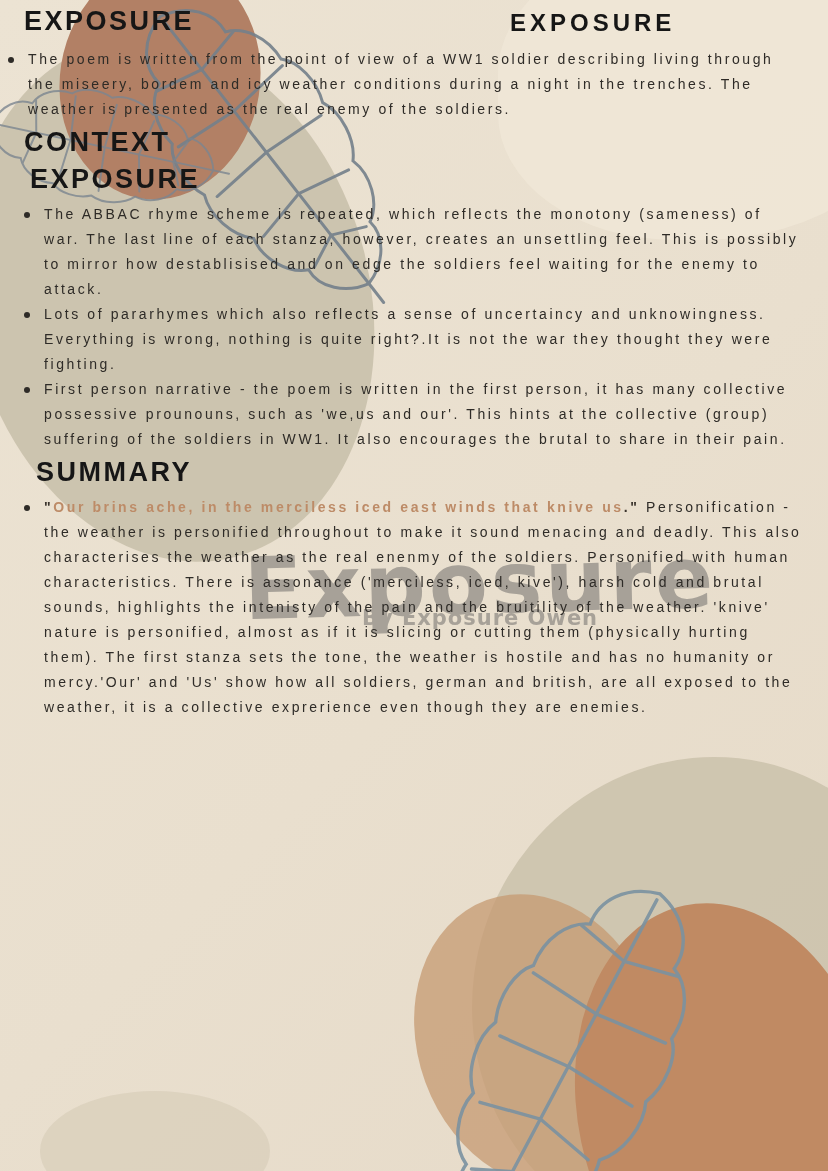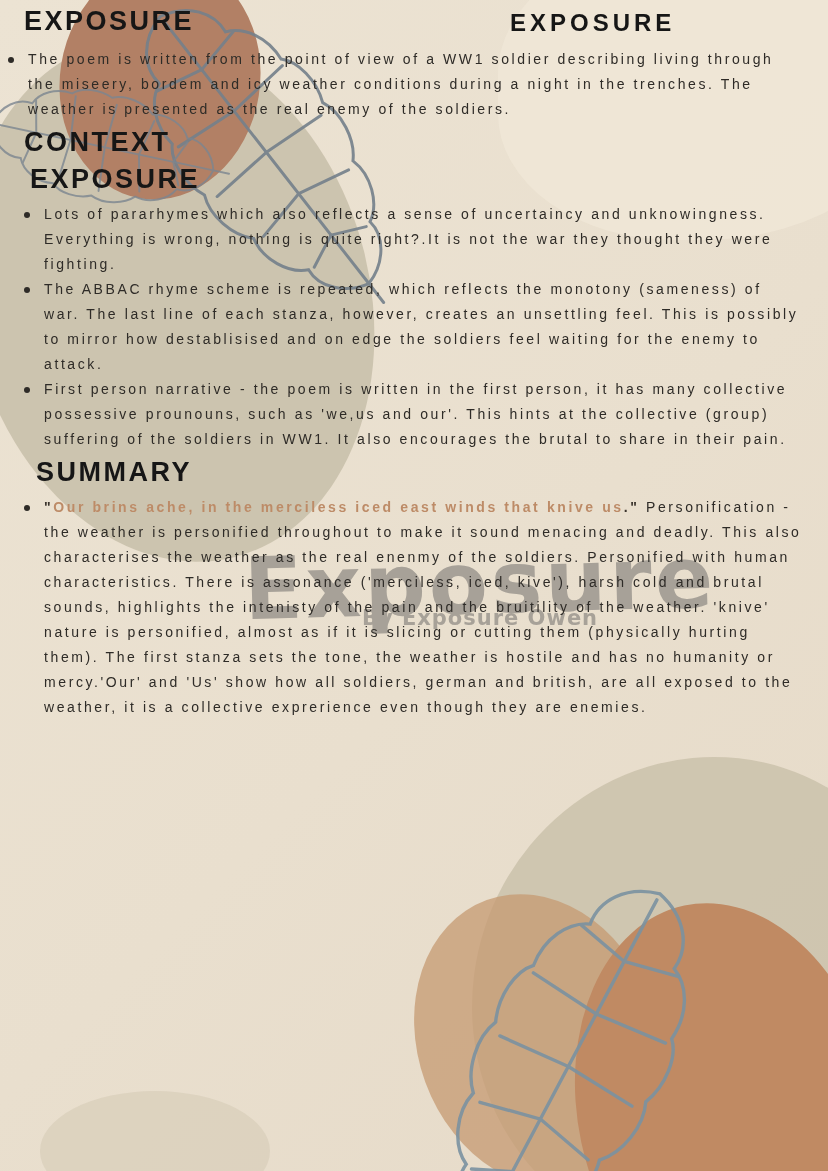--- a/index.html
+++ b/index.html
@@ -110,25 +110,25 @@
         <span>The poem is written from the point of view of a WW1 soldier describing living through the miseery, bordem and icy weather conditions during a night in the trenches. The weather is presented as the real enemy of the soldiers.</span>
       </li>
     </ul>
 
     <h1 class="h-context">CONTEXT</h1>
 
     <h1 class="h-structure">EXPOSURE</h1>
     <ul>
       <li>
         <span class="dot"></span>
-        <span>Lots of pararhymes which also reflects a sense of uncertaincy and unknowingness. Everything is wrong, nothing is quite right?.It is not the war they thought they were fighting.</span>
+        <span>The ABBAC rhyme scheme is repeated, which reflects the monotony (sameness) of war. The last line of each stanza, however, creates an unsettling feel. This is possibly to mirror how destablisised and on edge the soldiers feel waiting for the enemy to attack.</span>
       </li>
       <li>
         <span class="dot"></span>
-        <span>The ABBAC rhyme scheme is repeated, which reflects the monotony (sameness) of war. The last line of each stanza, however, creates an unsettling feel. This is possibly to mirror how destablisised and on edge the soldiers feel waiting for the enemy to attack.</span>
+        <span>Lots of pararhymes which also reflects a sense of uncertaincy and unknowingness. Everything is wrong, nothing is quite right?.It is not the war they thought they were fighting.</span>
       </li>
       <li>
         <span class="dot"></span>
         <span>First person narrative - the poem is written in the first person, it has many collective possessive prounouns, such as 'we,us and our'. This hints at the collective (group) suffering of the soldiers in WW1. It also encourages the brutal to share in their pain.</span>
       </li>
     </ul>
 
     <h1 class="h-language">SUMMARY</h1>
     <ul>
       <li>

